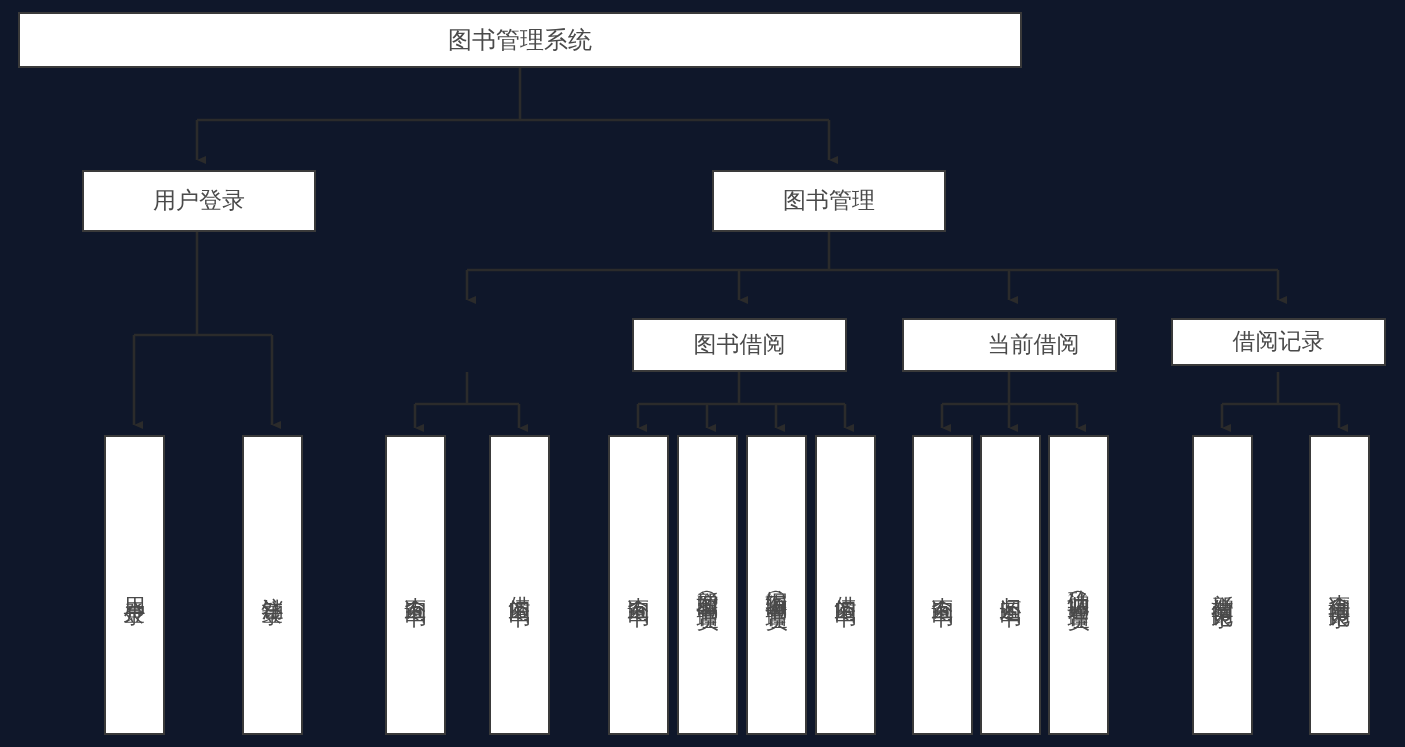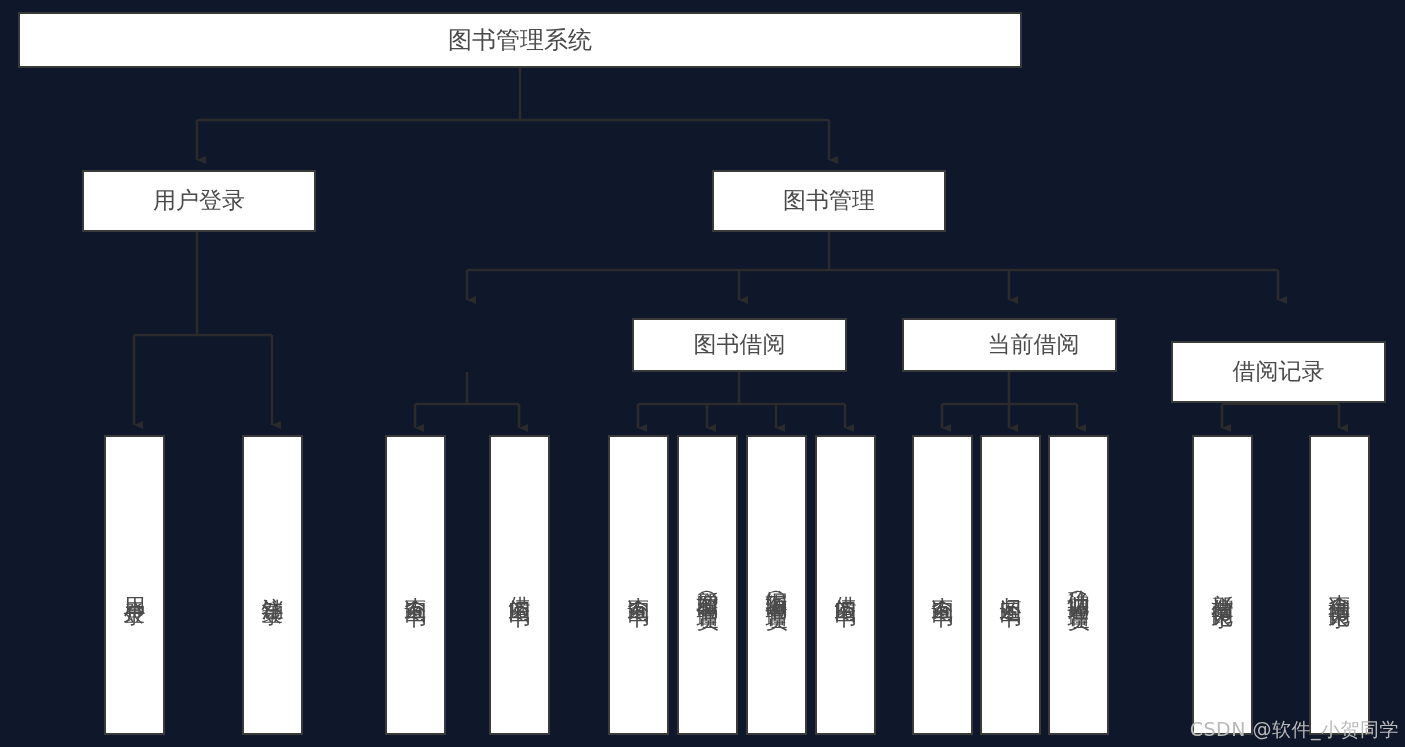--- a/index.html
+++ b/index.html
@@ -146,21 +146,21 @@
 
 
   <div class="node horiz" style="left:632px; top:318px; width:215px; height:54px;align-items:center;">
     <span class="node-label">图书借阅</span>
   </div>
 
   <div class="node horiz" style="left:902px; top:318px; width:215px; height:54px;padding-left:48px;">
     <span class="node-label">当前借阅</span>
   </div>
 
-  <div class="node horiz" style="left:1171px; top:318px; width:215px; height:62px;margin-top:23px;">
+  <div class="node horiz" style="left:1171px; top:318px; width:215px; height:48px;">
     <span class="node-label">借阅记录</span>
   </div>
 
   <div class="node vert" style="left:104px; top:435px; width:61px; height:300px;">
     <span class="node-label">用户登录</span>
   </div>
 
   <div class="node vert" style="left:242px; top:435px; width:61px; height:300px;">
     <span class="node-label">注销登录</span>
   </div>
@@ -202,15 +202,14 @@
   </div>
 
   <div class="node vert" style="left:1192px; top:435px; width:61px; height:300px;">
     <span class="node-label">新增借阅记录</span>
   </div>
 
   <div class="node vert" style="left:1309px; top:435px; width:61px; height:300px;">
     <span class="node-label">查询借阅记录</span>
   </div>
 
-  <div class="watermark">CSDN @软件_小贺同学</div>
 
 </div>
 
 </body></html>

